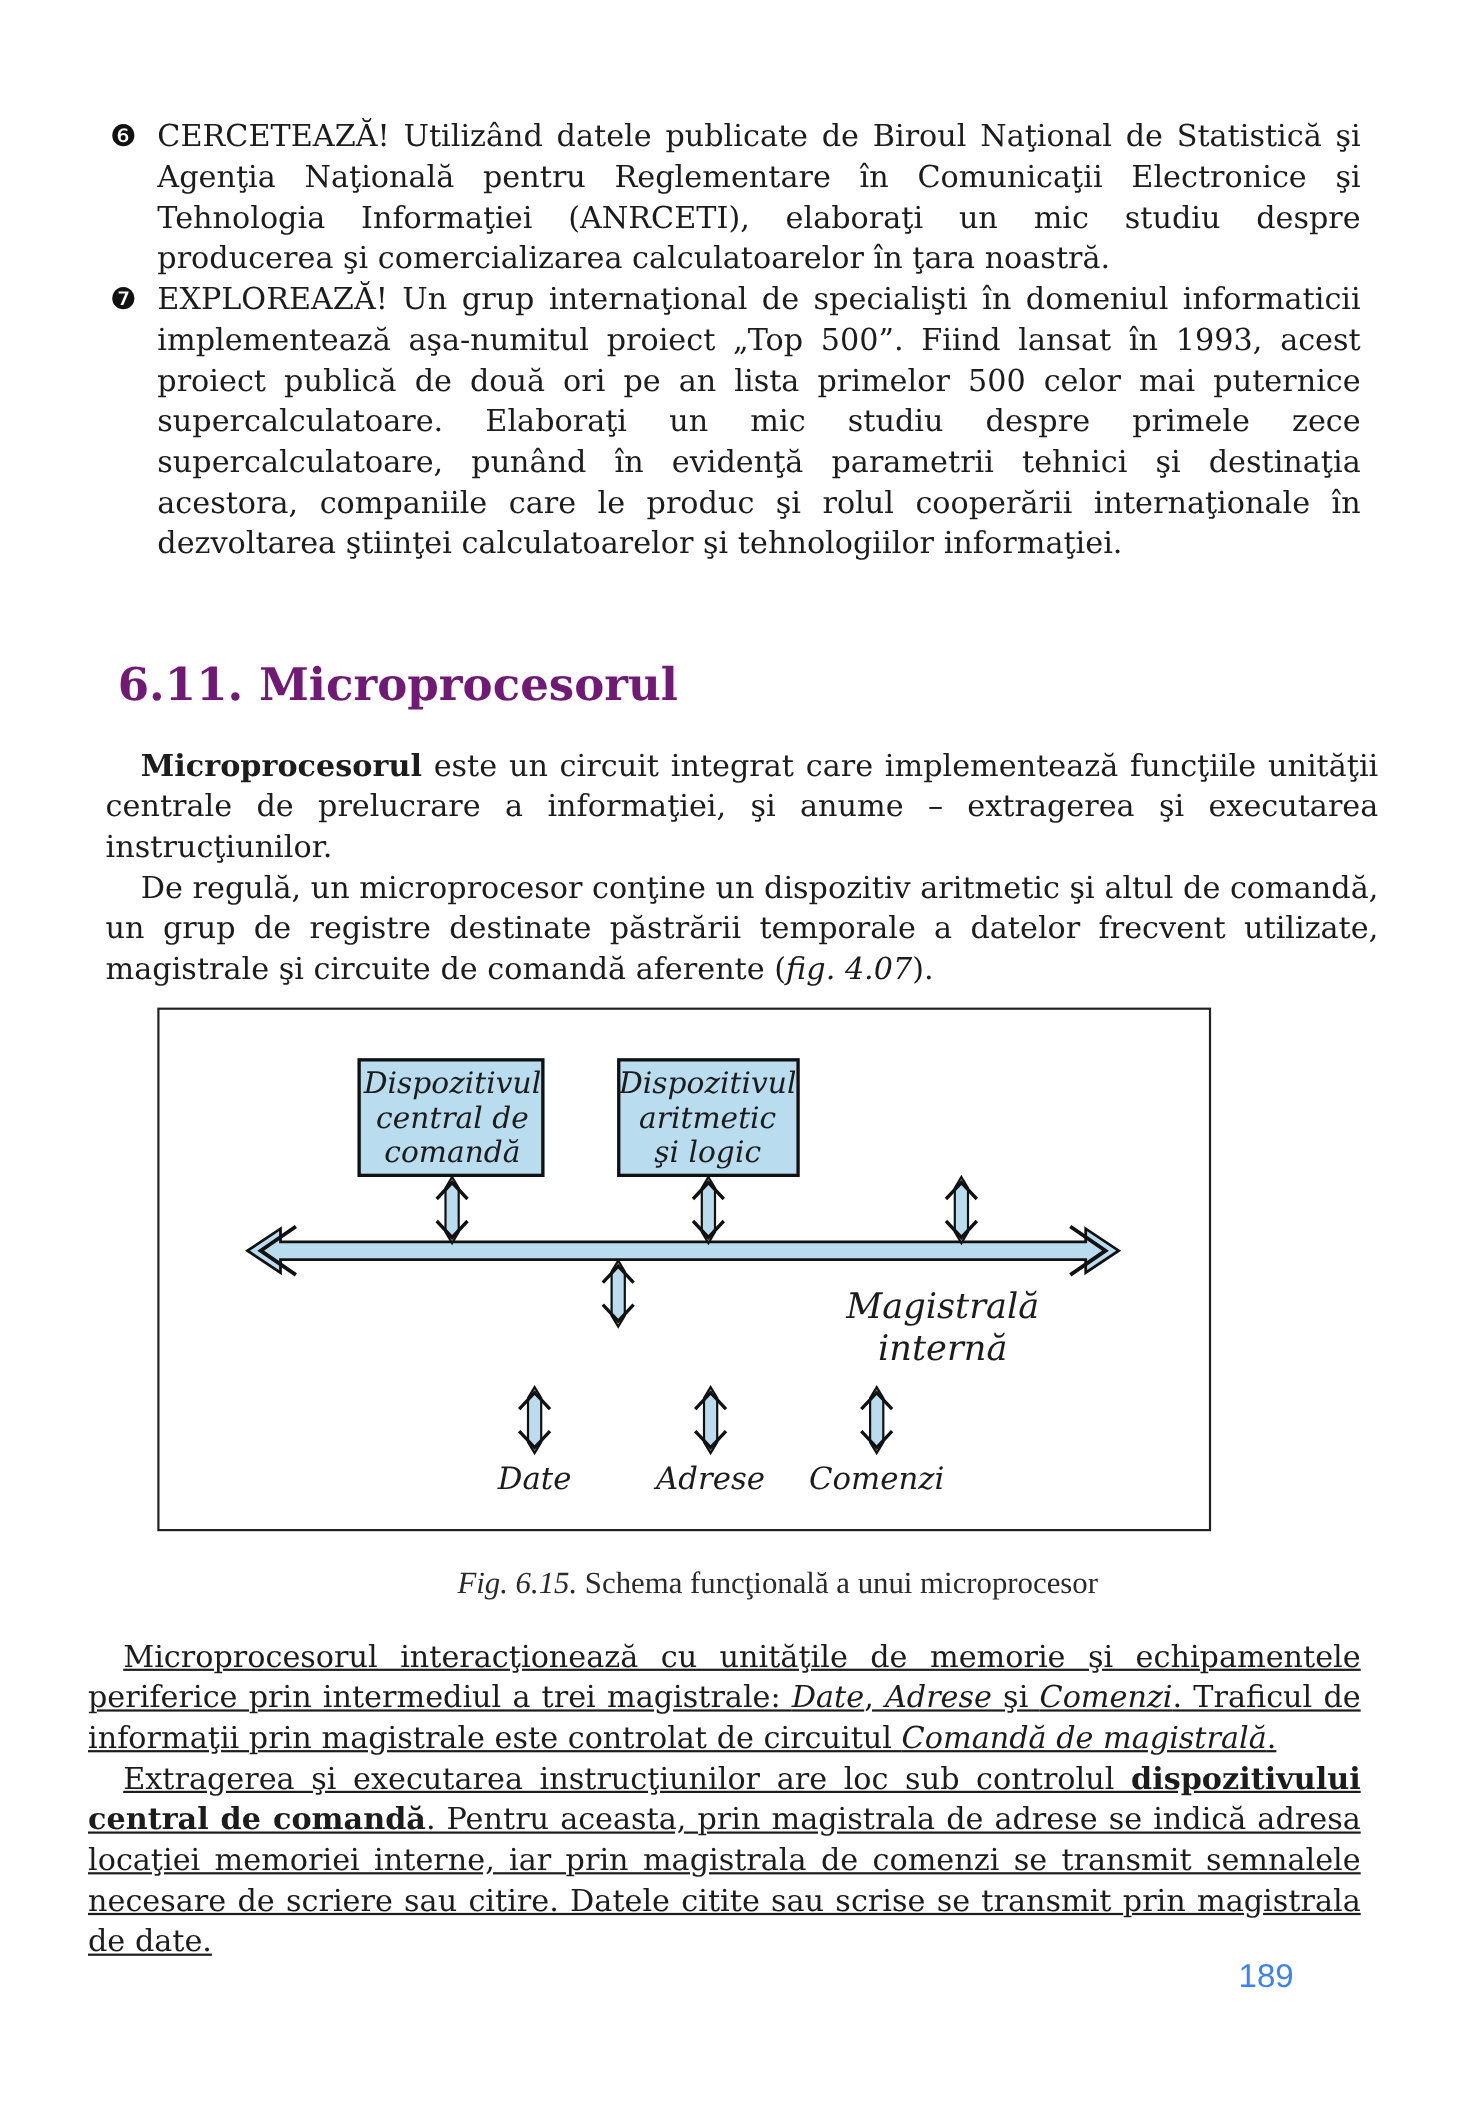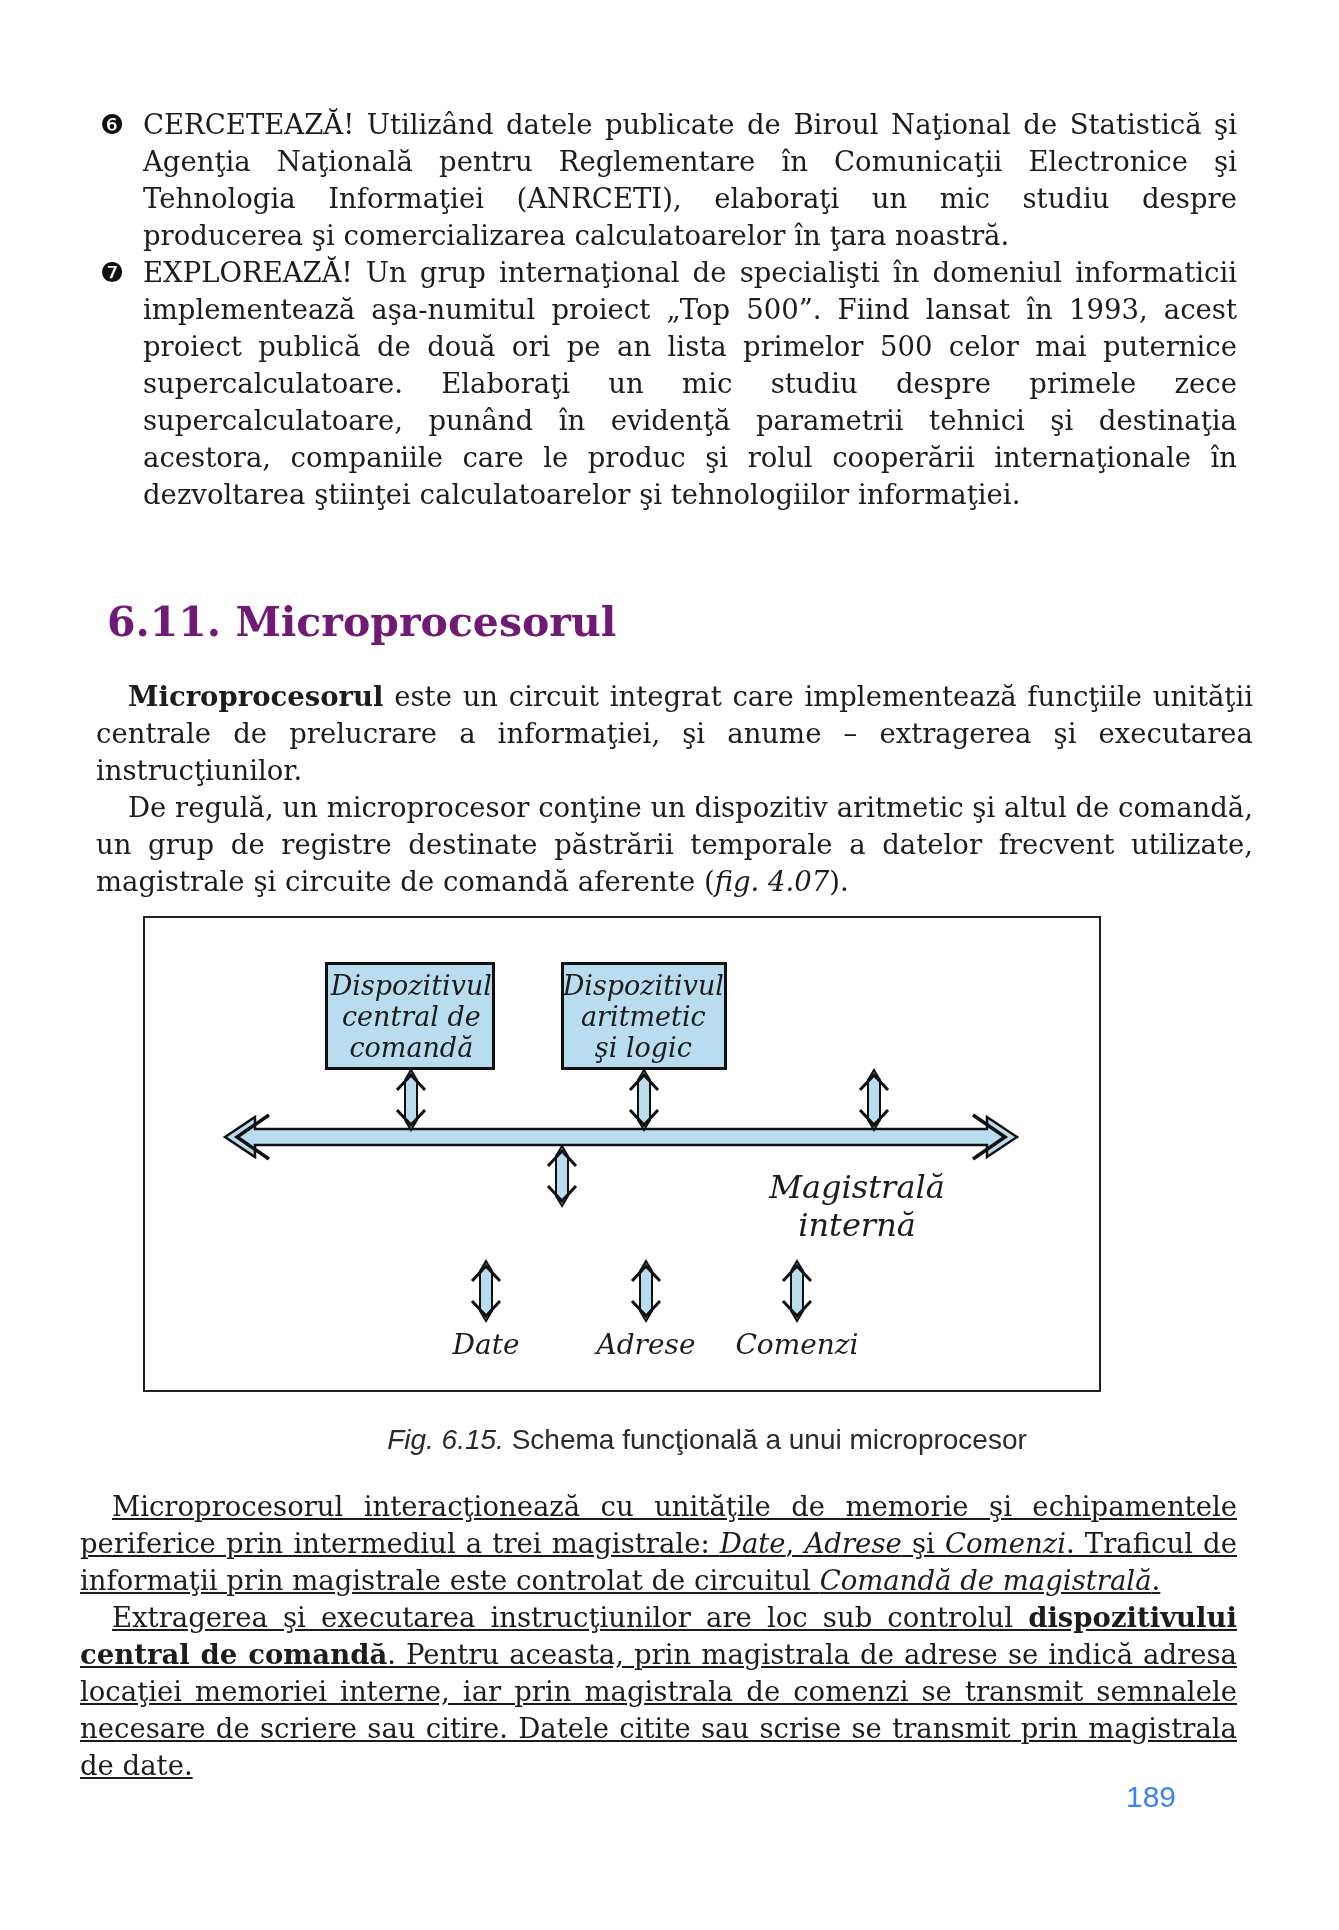--- a/index.html
+++ b/index.html
@@ -48,21 +48,21 @@
   #box3{left:646px;top:44px;width:166px;height:108px;}
   .circuit{left:263px;top:285px;width:470px;height:57px;}
   .bus-label{position:absolute;left:562px;top:250px;width:300px;text-align:center;font-style:italic;font-size:32px;}
   .out-label{position:absolute;top:410px;width:170px;text-align:center;font-style:italic;font-size:28px;}
   #out1{left:256px;}
   #out2{left:416px;}
   #out3{left:567px;}
   .caption{
     position:absolute;left:143px;top:1424px;width:958px;box-sizing:border-box;
     padding-left:170px;text-align:center;
-    font-family:Liberation Sans, sans-serif;font-size:28px;color:#2a2a2a;
+    font-family:Liberation Serif, serif;font-size:28px;color:#2a2a2a;
   }
   
   .pagenum{
     position:absolute;top:1780px;left:1126px;
     font-family:"Liberation Sans",sans-serif;font-size:30px;color:#3b82f6;
   }
 </style>
 </head>
 <body>
 

